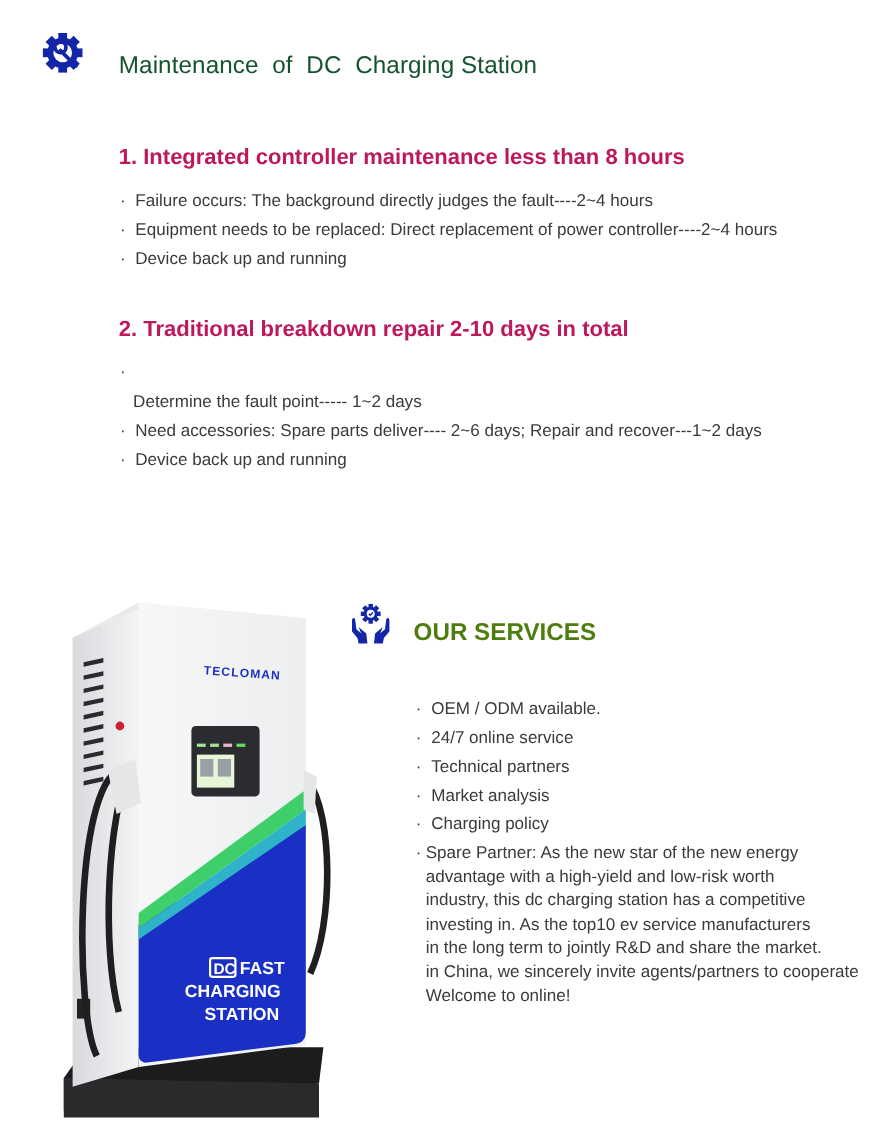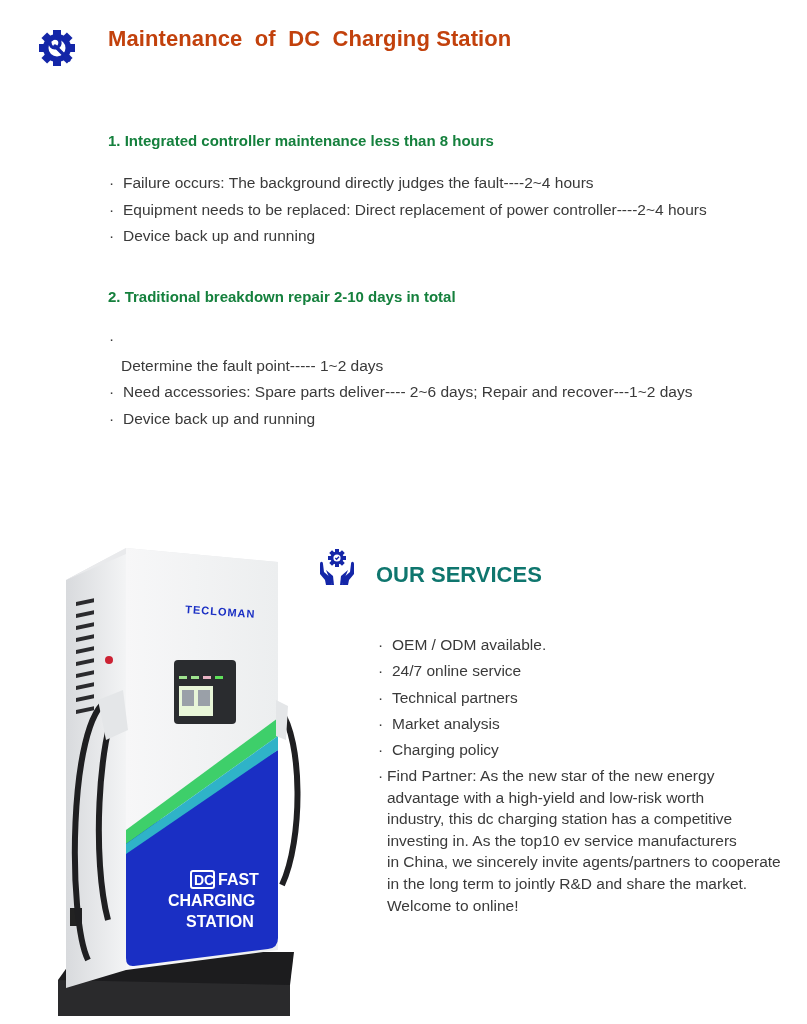--- a/index.html
+++ b/index.html
@@ -3,35 +3,35 @@
 <meta charset="utf-8">
 <style>
   html, body { margin: 0; padding: 0; }
   body {
     width: 807px; height: 1024px; background: #ffffff; position: relative; overflow: hidden;
     font-family: "Liberation Sans", "DejaVu Sans", sans-serif; color: #333333;
   }
   .abs { position: absolute; }
 
   .maint-icon { left: 36px; top: 27px; width: 42px; height: 42px; }
-  .title { left: 108px; top: 24px; font-size: 22px; font-weight: bold; line-height: 30px; color: #c2410c; letter-spacing: 0.1px; }
+  .title { left: 108px; top: 44px; font-size: 22px; font-weight: normal; line-height: 30px; color: #14532d; letter-spacing: 0.1px; }
 
-  .sub-head { font-size: 15px; font-weight: bold; color: #15803d; }
+  .sub-head { font-size: 20px; font-weight: bold; color: #be185d; }
   .sec1-head { left: 108px; top: 132px; }
   .sec2-head { left: 108px; top: 288px; }
 
   .bullets { list-style: none; margin: 0; padding: 0; font-size: 15.5px; color: #3a3a3a; }
   .bullets li { position: relative; padding-left: 16px; height: 26.5px; line-height: 26px; white-space: nowrap; }
   .bullets li .dot { position: absolute; left: 2px; top: 0; }
   .bullets li.cont { padding-left: 14px; }
   .sec1-list { left: 107px; top: 170px; }
   .sec2-list { left: 107px; top: 326px; }
 
   .svc-icon { left: 318px; top: 548px; width: 38px; height: 38px; }
-  .svc-title { left: 376px; top: 562px; font-size: 22px; font-weight: bold; color: #0f766e; }
+  .svc-title { left: 376px; top: 562px; font-size: 22px; font-weight: bold; color: #4d7c0f; }
 
   .svc-list { left: 376px; top: 632px; font-size: 15.5px; color: #3a3a3a; }
   .svc-list li { height: 26.3px; }
   .partner { left: 376px; top: 765px; width: 430px; font-size: 15.5px; line-height: 21.6px; color: #3a3a3a; }
   .partner .dot { position: absolute; left: 2px; top: 0; }
   .partner .txt { display: block; padding-left: 11px; }
 
   .station { left: 48px; top: 540px; width: 262px; height: 484px; }
 </style>
 </head>
@@ -99,26 +99,26 @@
 <ul class="abs bullets svc-list">
   <li><span class="dot">·</span><span>OEM / ODM available.</span></li>
   <li><span class="dot">·</span><span>24/7 online service</span></li>
   <li><span class="dot">·</span><span>Technical partners</span></li>
   <li><span class="dot">·</span><span>Market analysis</span></li>
   <li><span class="dot">·</span><span>Charging policy</span></li>
 </ul>
 
 <div class="abs partner">
   <span class="dot">·</span>
-  <span class="txt">Find Partner: As the new star of the new energy</span>
+  <span class="txt">Spare Partner: As the new star of the new energy</span>
   <span class="txt">advantage with a high-yield and low-risk worth</span>
   <span class="txt">industry, this dc charging station has a competitive</span>
   <span class="txt">investing in. As the top10 ev service manufacturers</span>
+  <span class="txt">in the long term to jointly R&amp;D and share the market.</span>
   <span class="txt">in China, we sincerely invite agents/partners to cooperate</span>
-  <span class="txt">in the long term to jointly R&amp;D and share the market.</span>
   <span class="txt">Welcome to online!</span>
 </div>
 
 <svg class="abs station" viewBox="0 0 262 484">
   <defs>
     <linearGradient id="sideG" x1="0" x2="1">
       <stop offset="0" stop-color="#d8dadd"></stop>
         <stop offset="1" stop-color="#f3f4f5"></stop>
     </linearGradient>
     <linearGradient id="frontG" x1="0" x2="1">

